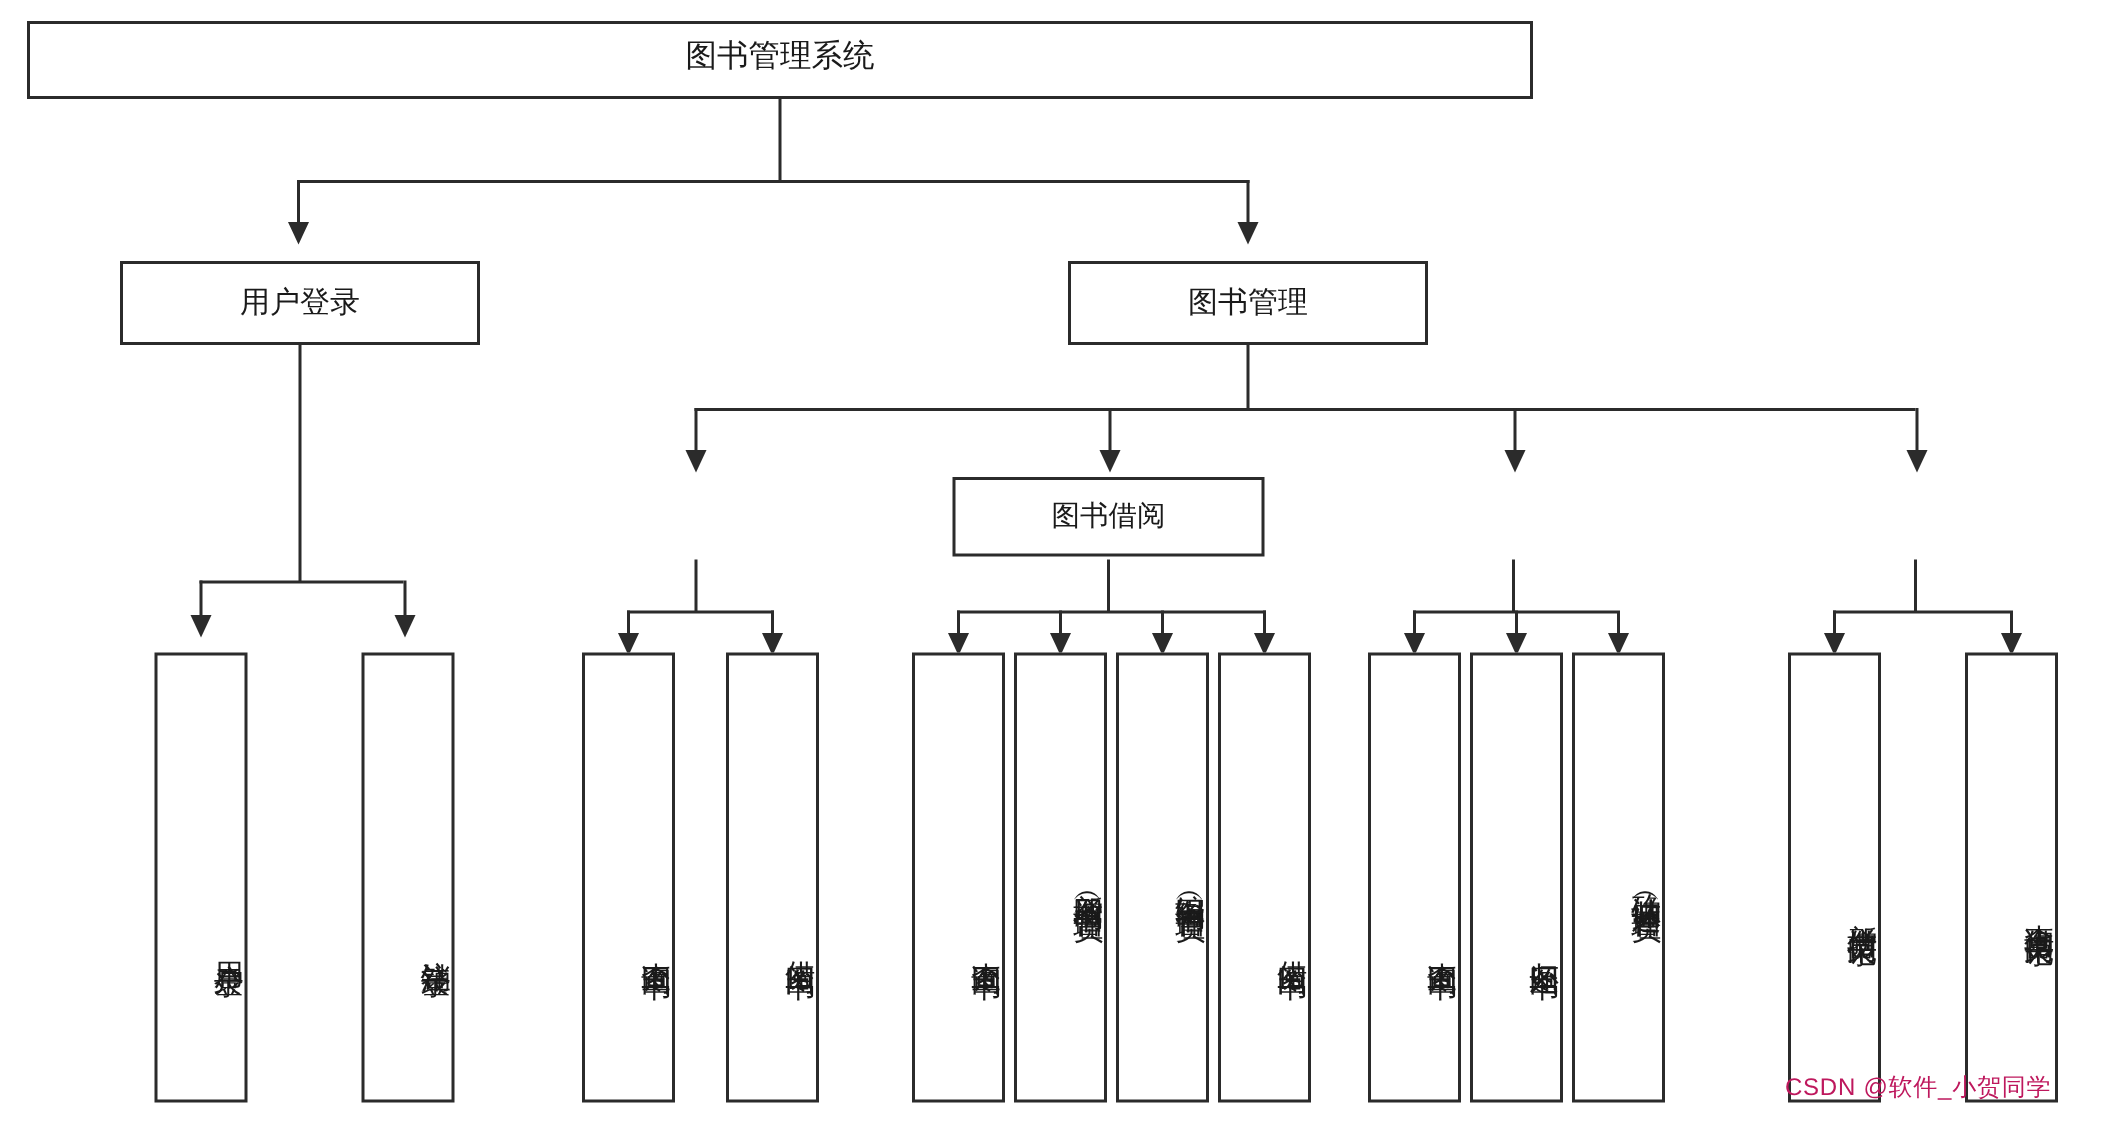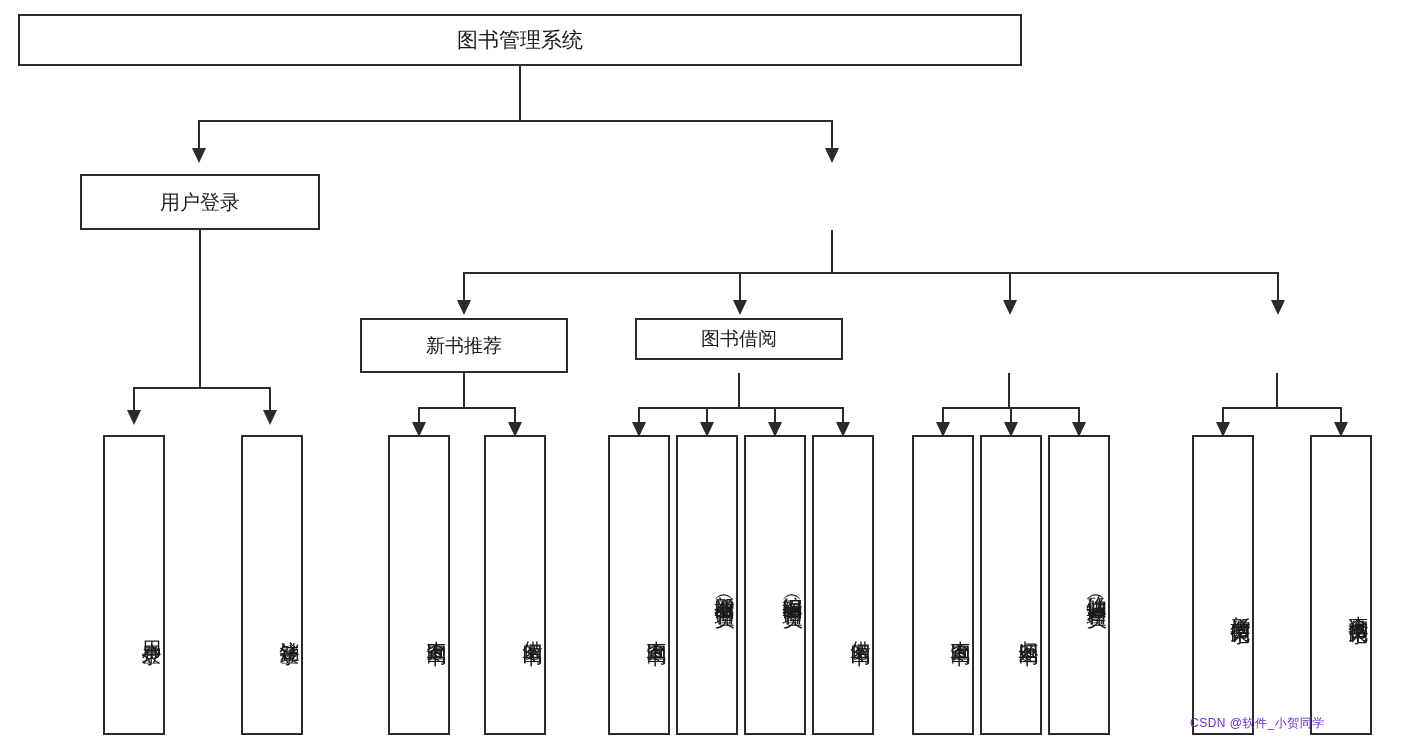--- a/index.html
+++ b/index.html
@@ -61,70 +61,70 @@
   .arrow {
     position: absolute;
     width: 0;
     height: 0;
     border-left: 7px solid transparent;
     border-right: 7px solid transparent;
     border-top: 15px solid #2b2b2b;
   }
   .watermark {
     position: absolute;
-    color: #6d28d9;
-    font-size: 12px;
+    color: #be185d;
+    font-size: 16px;
     white-space: nowrap;
     letter-spacing: 0.5px;
   }
 </style>
 </head>
 <body>
 
 <div id="canvas">
 
-  <div class="node root" style="left:18px; top:14px; width:1004px; height:52px;">
+  <div class="node root" style="left:18px; top:14px; width:1004px; height:52px;font-family:Liberation Mono, monospace;">
     <span>图书管理系统</span>
   </div>
 
   <div class="edge v" style="left:519px; top:66px; width:2px; height:55px;"></div>
 
   <div class="edge h" style="left:198px; top:120px; width:635px; height:2px;"></div>
 
   <div class="edge v" style="left:198px; top:120px; width:2px; height:30px;"></div>
   <div class="arrow" style="left:192px; top:148px;"></div>
   <div class="edge v" style="left:831px; top:120px; width:2px; height:30px;"></div>
   <div class="arrow" style="left:825px; top:148px;"></div>
 
   <div class="node lvl1" style="left:80px; top:174px; width:240px; height:56px;">
     <span>用户登录</span>
+  </div>
+  <div class="node lvl1" style="left:712px; top:174px; width:240px; height:56px;">
+    <span>图书管理</span>
   </div>
 
   <div class="edge v" style="left:199px; top:230px; width:2px; height:158px;"></div>
   <div class="edge h" style="left:133px; top:387px; width:136px; height:2px;"></div>
   <div class="edge v" style="left:133px; top:387px; width:2px; height:26px;"></div>
   <div class="arrow" style="left:127px; top:410px;"></div>
   <div class="edge v" style="left:269px; top:387px; width:2px; height:26px;"></div>
   <div class="arrow" style="left:263px; top:410px;"></div>
 
   <div class="edge v" style="left:831px; top:230px; width:2px; height:43px;"></div>
   <div class="edge h" style="left:463px; top:272px; width:814px; height:2px;"></div>
   <div class="edge v" style="left:463px; top:272px; width:2px; height:30px;"></div>
   <div class="arrow" style="left:457px; top:300px;"></div>
   <div class="edge v" style="left:739px; top:272px; width:2px; height:30px;"></div>
   <div class="arrow" style="left:733px; top:300px;"></div>
   <div class="edge v" style="left:1009px; top:272px; width:2px; height:30px;"></div>
   <div class="arrow" style="left:1003px; top:300px;"></div>
   <div class="edge v" style="left:1277px; top:272px; width:2px; height:30px;"></div>
   <div class="arrow" style="left:1271px; top:300px;"></div>
 
-  <div class="node lvl2" style="left:360px; top:318px; width:208px; height:55px;">
-    <span>新书推荐</span>
-  </div>
-  <div class="node lvl2" style="left:635px; top:318px; width:208px; height:42px;">
+  <div class="node lvl2" style="left:635px; top:318px; width:208px; height:53px;">
     <span>图书借阅</span>
   </div>
 
   <div class="edge v" style="left:463px; top:373px; width:2px; height:35px;"></div>
   <div class="edge h" style="left:418px; top:407px; width:98px; height:2px;"></div>
   <div class="edge v" style="left:418px; top:407px; width:2px; height:18px;"></div>
   <div class="arrow" style="left:412px; top:422px;"></div>
   <div class="edge v" style="left:514px; top:407px; width:2px; height:18px;"></div>
   <div class="arrow" style="left:508px; top:422px;"></div>
 

